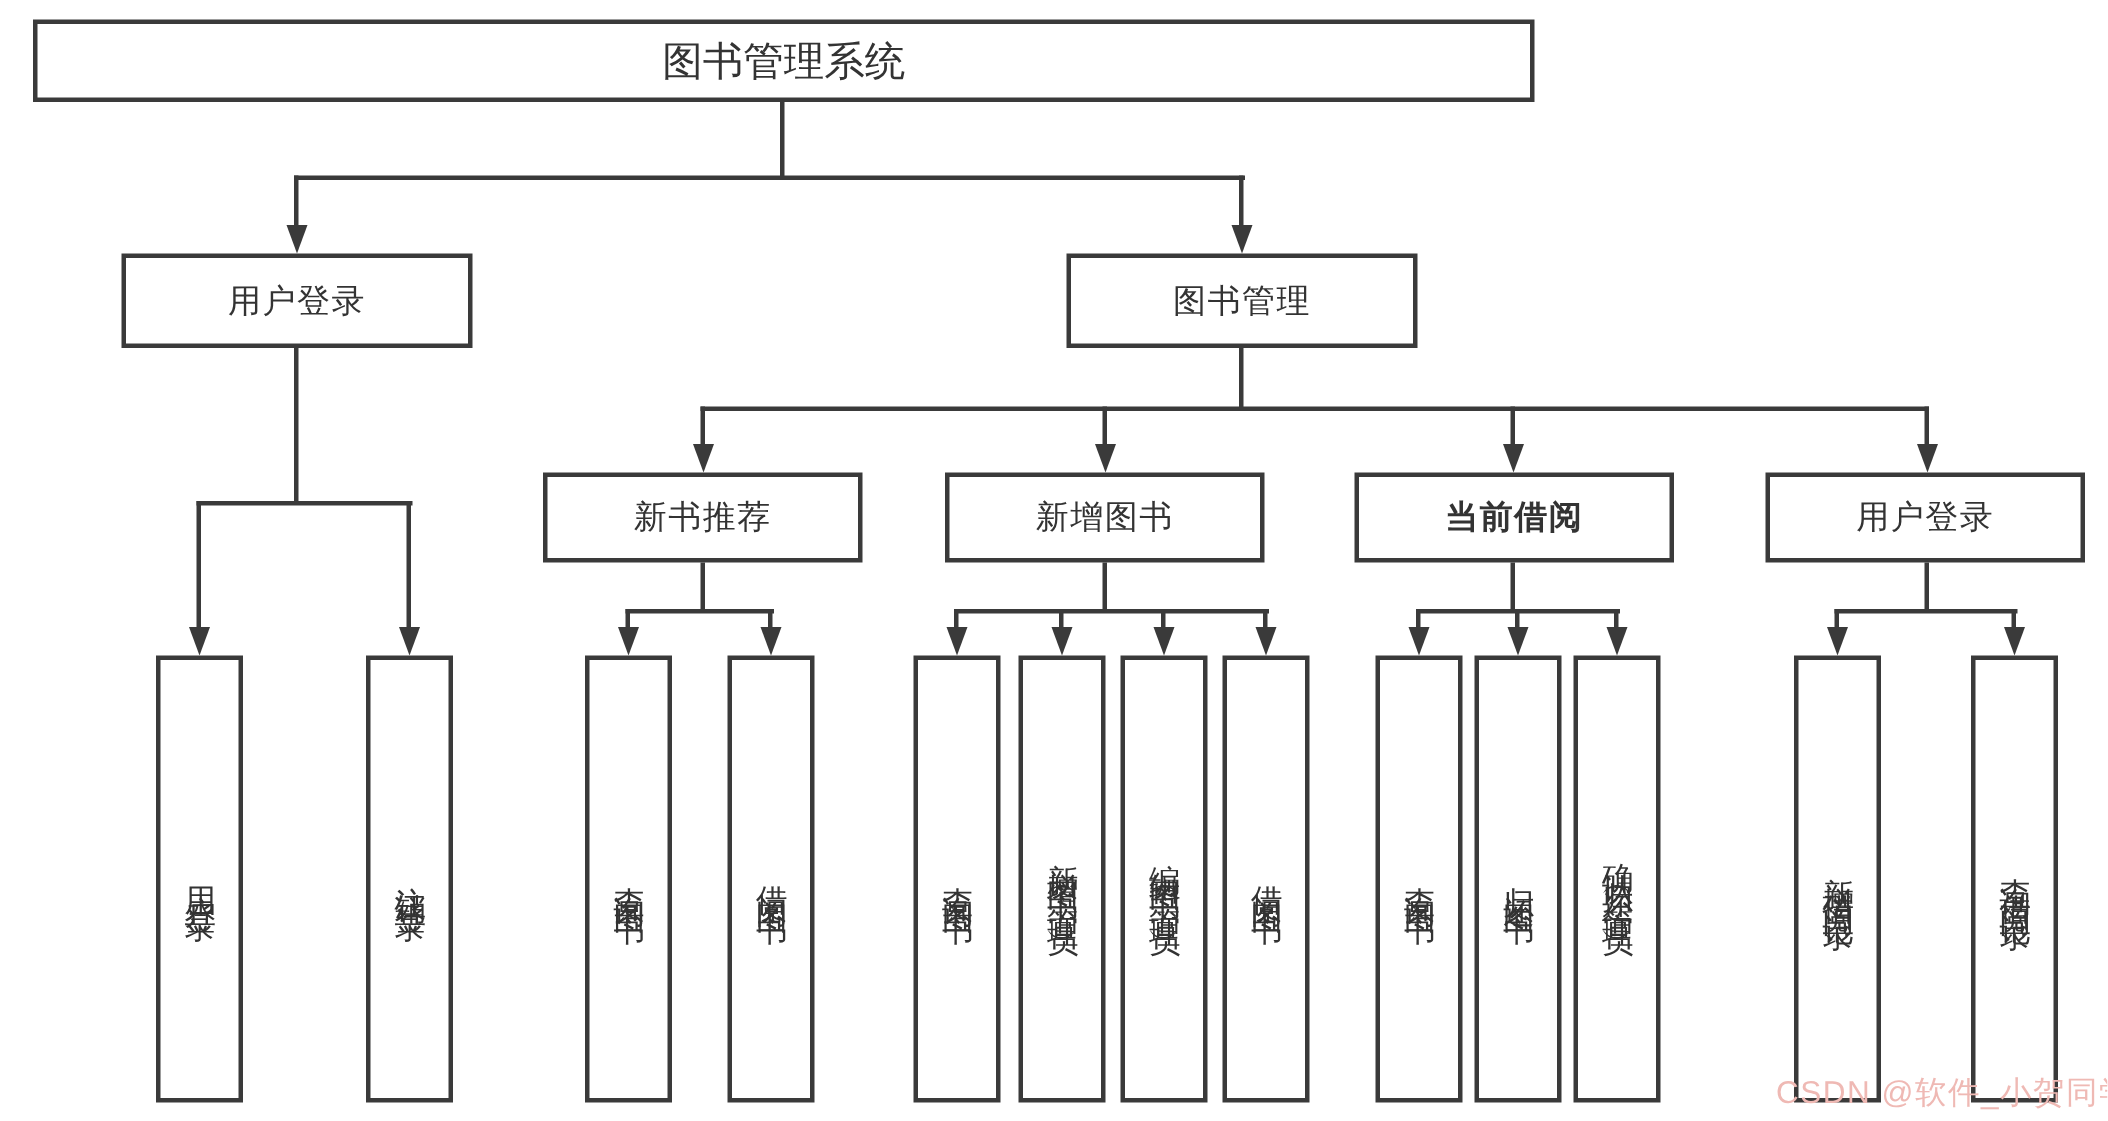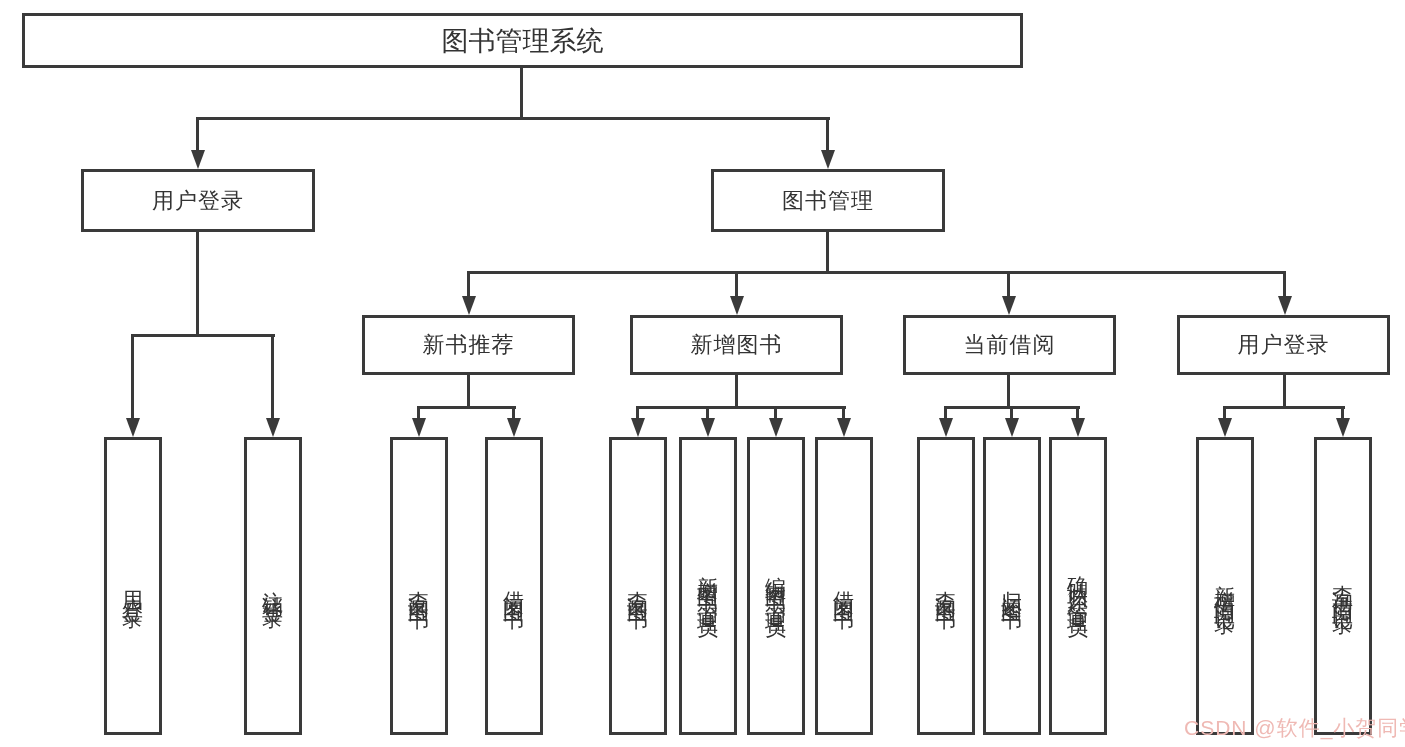--- a/index.html
+++ b/index.html
@@ -59,21 +59,21 @@
   <div class="node h" style="left:711px;top:169px;width:234px;height:63px;font-family:Liberation Mono, monospace;">
     <span>图书管理</span>
   </div>
 
   <div class="node h" style="left:362px;top:315px;width:213px;height:60px;justify-content:center;">
     <span>新书推荐</span>
   </div>
   <div class="node h" style="left:630px;top:315px;width:213px;height:60px;">
     <span>新增图书</span>
   </div>
-  <div class="node h" style="left:903px;top:315px;width:213px;height:60px;">
+  <div class="node h" style="left:903px;top:315px;width:213px;height:60px;font-weight:bold;">
     <span>当前借阅</span>
   </div>
   <div class="node h" style="left:1177px;top:315px;width:213px;height:60px;">
     <span>用户登录</span>
   </div>
 
   <div class="node leaf" style="left:104px;top:437px;width:58px;height:298px;">
     <div class="vtext">用户登录</div>
   </div>
   <div class="node leaf" style="left:244px;top:437px;width:58px;height:298px;">

